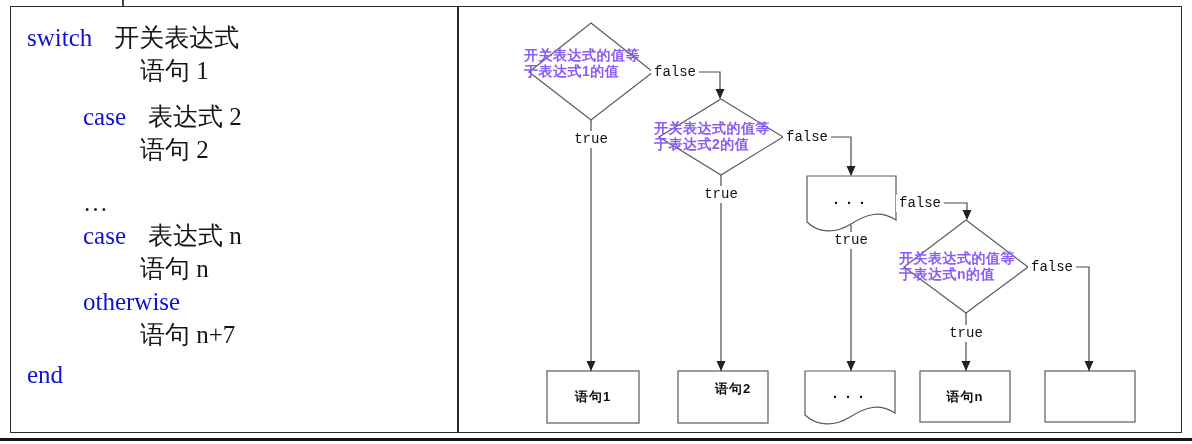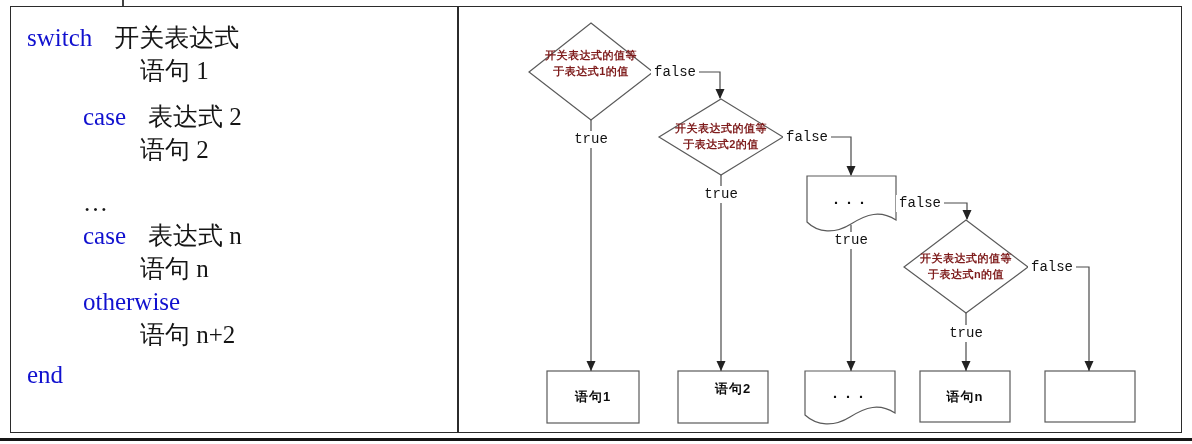--- a/index.html
+++ b/index.html
@@ -28,22 +28,22 @@
   .rest{color:#151515;}
 
   
   .flow-svg{position:absolute;left:0;top:0;width:1192px;height:444px;}
   .fline{stroke:#4a4a4a;stroke-width:1.2;fill:none;}
   .fshape{stroke:#5a5a5a;stroke-width:1.2;fill:#ffffff;}
   .farrow{fill:#222;stroke:none;}
 
   
   .flabel{position:absolute;box-sizing:border-box;}
-  .dlabel{width:134px;text-align:center;font-weight:bold;font-size:11px;
-          line-height:15.5px;letter-spacing:0.5px;white-space:pre-line;color:#7f1d1d;}
+  .dlabel{width:134px;font-weight:bold;font-size:14px;
+          line-height:15.5px;letter-spacing:0.5px;white-space:pre-line;color:#8b5cf6;}
   .tf{height:17px;line-height:17px;text-align:center;background:#fff;
       font-family:"Liberation Mono","DejaVu Sans Mono",monospace;font-size:14px;color:#111;}
   .boxlab{display:flex;align-items:center;justify-content:center;
           font-weight:bold;font-size:13px;color:#0c0c0c;letter-spacing:1px;}
   .dots{height:17px;line-height:15px;text-align:center;letter-spacing:4px;font-weight:bold;
         font-family:"Liberation Mono","DejaVu Sans Mono",monospace;font-size:15px;color:#111;}
 </style>
 </head>
 <body>
 
@@ -56,21 +56,21 @@
 
   <div class="code-panel">
     <div class="code-line ind0"><span class="kw">switch</span><span class="rest">开关表达式</span></div>
     <div class="code-line ind2"><span class="kw"></span><span class="rest">语句 1</span></div>
     <div class="code-line ind1 gap-sm"><span class="kw">case</span><span class="rest">表达式 2</span></div>
     <div class="code-line ind2"><span class="kw"></span><span class="rest">语句 2</span></div>
     <div class="code-line ind1 gap-lg"><span class="kw"></span><span class="rest">…</span></div>
     <div class="code-line ind1"><span class="kw">case</span><span class="rest">表达式 n</span></div>
     <div class="code-line ind2"><span class="kw"></span><span class="rest">语句 n</span></div>
     <div class="code-line ind1"><span class="kw">otherwise</span><span class="rest"></span></div>
-    <div class="code-line ind2"><span class="kw"></span><span class="rest">语句 n+2</span></div>
+    <div class="code-line ind2"><span class="kw"></span><span class="rest">语句 n+7</span></div>
     <div class="code-line ind0 gap-xs"><span class="kw">end</span><span class="rest"></span></div>
   </div>
 
   <svg class="flow-svg" viewBox="0 0 1192 444" xmlns="http://www.w3.org/2000/svg">
 
     <path class="fline" d="M591 120 V 371"></path>
     <path class="fline" d="M653 72 H 720 V 98"></path>
     <path class="fline" d="M721 175 V 371"></path>
     <path class="fline" d="M783 137 H 851 V 175"></path>
     <path class="fline" d="M851 225 V 371"></path>

